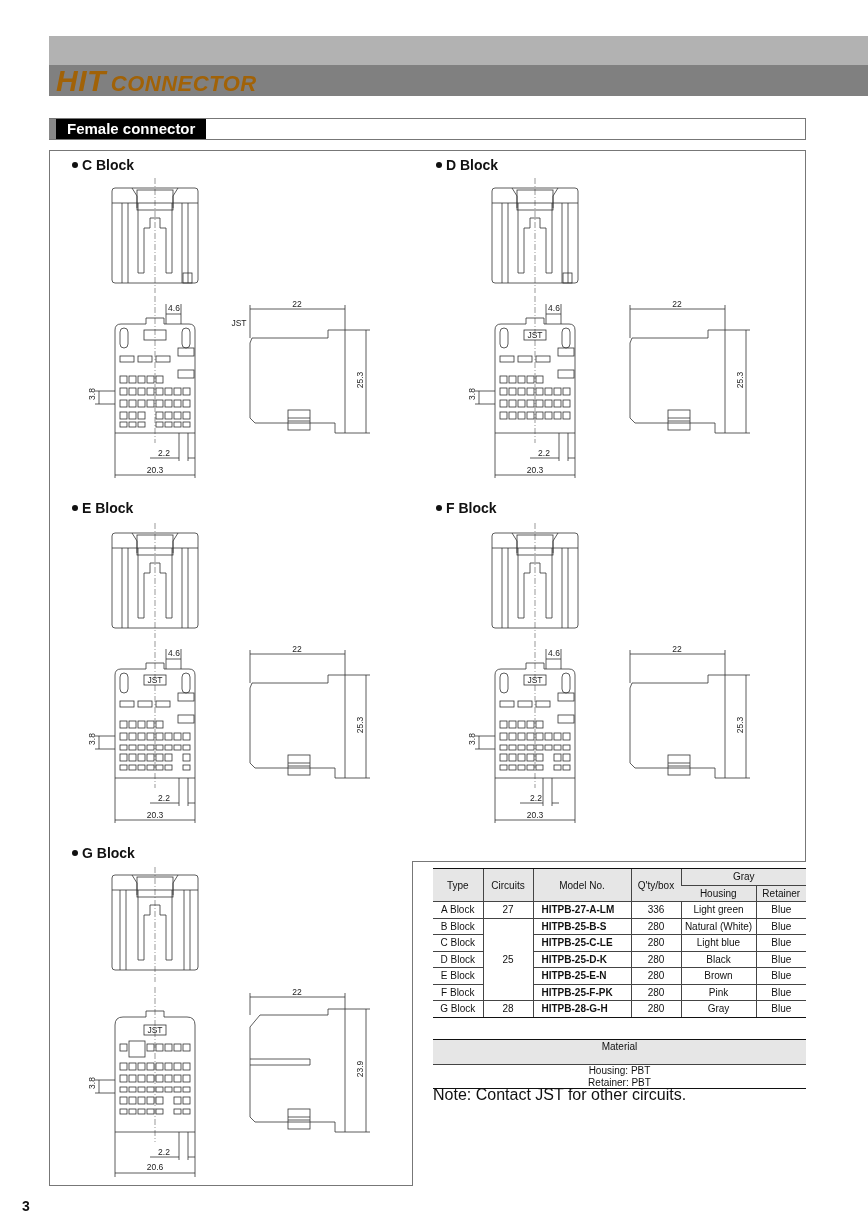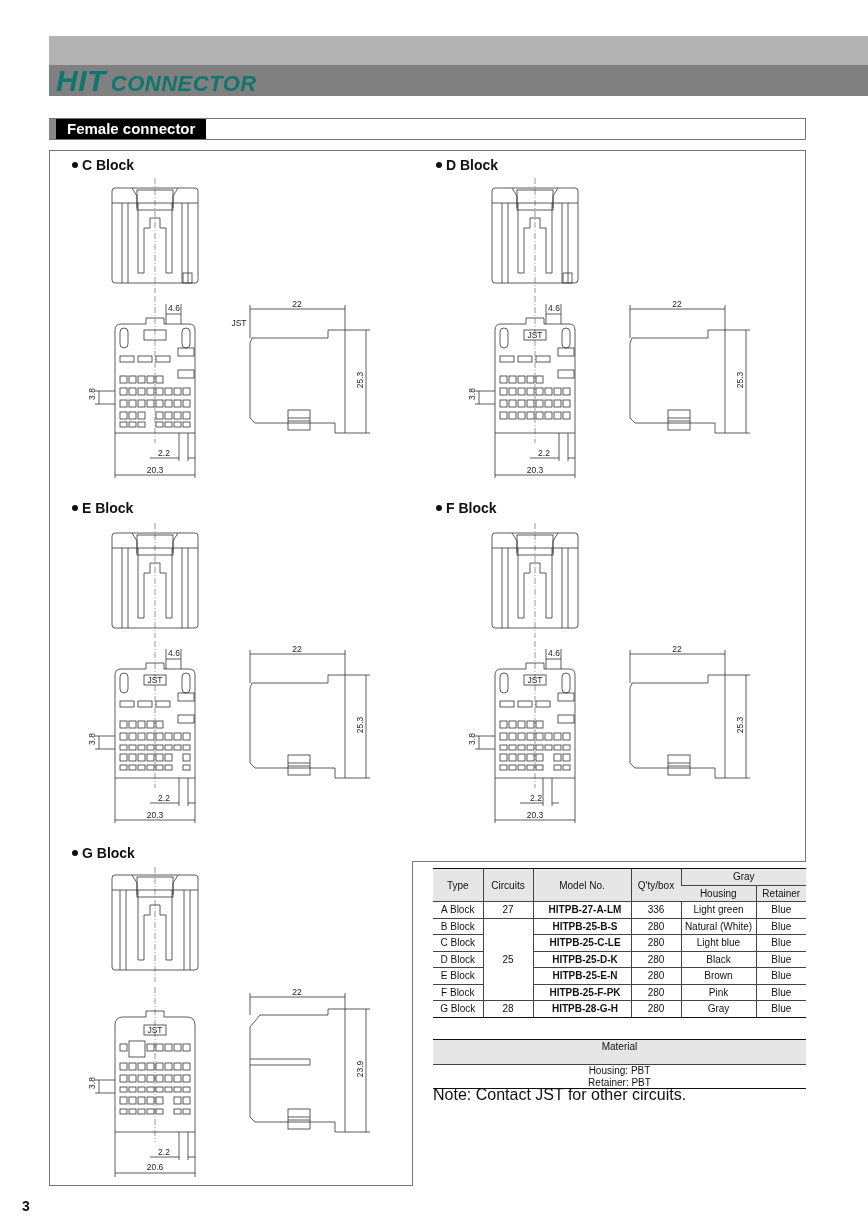--- a/index.html
+++ b/index.html
@@ -1,40 +1,40 @@
 <!DOCTYPE html>
 <html><head>
 <meta charset="utf-8">
 <style>
   * { box-sizing: border-box; margin: 0; padding: 0; }
   body { width: 868px; height: 1228px; background: #fff; position: relative; font-family: "Liberation Sans", sans-serif; color: #111; overflow: hidden; }
   .band-top { position: absolute; left: 49px; top: 36px; width: 819px; height: 29px; background: #b2b2b2; }
   .band-title { position: absolute; left: 49px; top: 65px; width: 819px; height: 31px; background: #808080; }
-  .title { position: absolute; left: 56px; top: 64px; color: #0f766e; font-weight: bold; font-style: italic; letter-spacing: 0.5px; white-space: nowrap; }
+  .title { position: absolute; left: 56px; top: 64px; color: #a16207; font-weight: bold; font-style: italic; letter-spacing: 0.5px; white-space: nowrap; }
   .title .big { font-size: 30px; }
   .title .small { font-size: 22px; }
   .section-bar { position: absolute; left: 49px; top: 118px; width: 757px; height: 22px; border-top: 1px solid #777; border-bottom: 1px solid #777; border-right: 1px solid #777; }
   .section-bar .gray { position: absolute; left: 0; top: 0; width: 7px; height: 20px; background: #888; }
   .section-bar .label { position: absolute; left: 7px; top: 0; height: 20px; padding: 0 11px; background: #000; color: #fff; font-weight: bold; font-size: 15px; line-height: 20px; }
   .frame { position: absolute; border: 1px solid #777; }
   .f1 { left: 49px; top: 150px; width: 757px; height: 712px; border-bottom: none; }
   .f2 { left: 49px; top: 861px; width: 364px; height: 325px; border-top: none; }
   .f3 { left: 412px; top: 861px; width: 394px; height: 1px; border: none; border-top: 1px solid #777; }
   .block-label { position: absolute; font-weight: bold; font-size: 14px; }
   .block-label .bullet { display: inline-block; width: 6px; height: 6px; border-radius: 50%; background: #111; margin-right: 4px; vertical-align: 2px; }
   .drawing { position: absolute; }
   svg text { font-family: "Liberation Sans", sans-serif; font-size: 8.5px; fill: #222; }
   .tbl { position: absolute; left: 433px; top: 868px; width: 373px; border-collapse: collapse; font-size: 10px; }
   .tbl th, .tbl td { border-left: 1px solid #444; text-align: center; height: 16.5px; font-weight: normal; padding: 0 2px; }
   .tbl tr > *:first-child { border-left: none; }
   .tbl thead th { background: #e6e6e6; }
   .tbl thead tr:first-child th { border-top: 1.5px solid #111; }
   .tbl thead tr:last-child th, .tbl thead th[rowspan] { border-bottom: 1px solid #444; }
   .tbl .color-head { border-bottom: 1px solid #444; }
-  .tbl td.model { font-weight: bold; text-align: center; padding-left: 8px; margin-left: 32px; }
+  .tbl td.model { font-weight: bold; text-align: left; padding-left: 8px; margin-left: 32px; }
   .tbl tbody tr td { border-bottom: 1px solid #444; }
   .tbl tbody td.merged { border-bottom: 1px solid #444; }
   .tbl tbody tr.last td { border-bottom: 1.5px solid #111; }
   .mat { position: absolute; left: 433px; top: 1039px; width: 373px; font-size: 10px; text-align: center; }
   .mat .mhead { background: #e6e6e6; border-top: 1.5px solid #111; border-bottom: 1px solid #444; height: 26px; line-height: 14px; }
   .mat .mline { height: 12px; line-height: 12px; }
   .mat .mbottom { border-bottom: 1.5px solid #111; padding-bottom: 2px; }
   .note { position: absolute; left: 433px; top: 1086px; font-size: 16px; }
   .page-num { position: absolute; left: 22px; top: 1198px; font-size: 14px; font-weight: bold; font-family: "Liberation Sans Narrow", "Liberation Sans", sans-serif; }
 </style>

